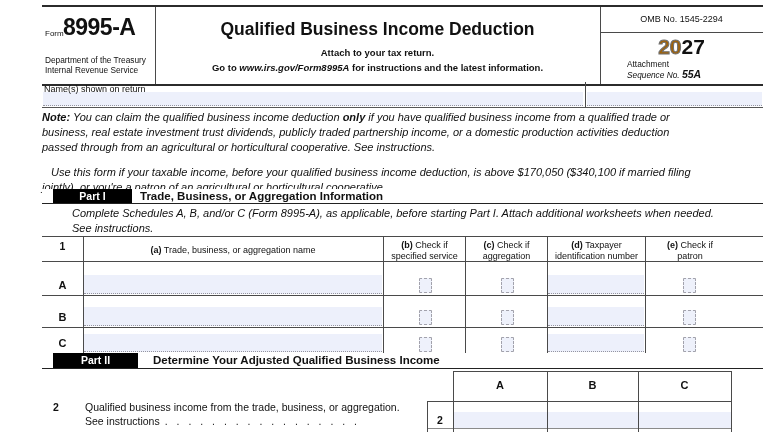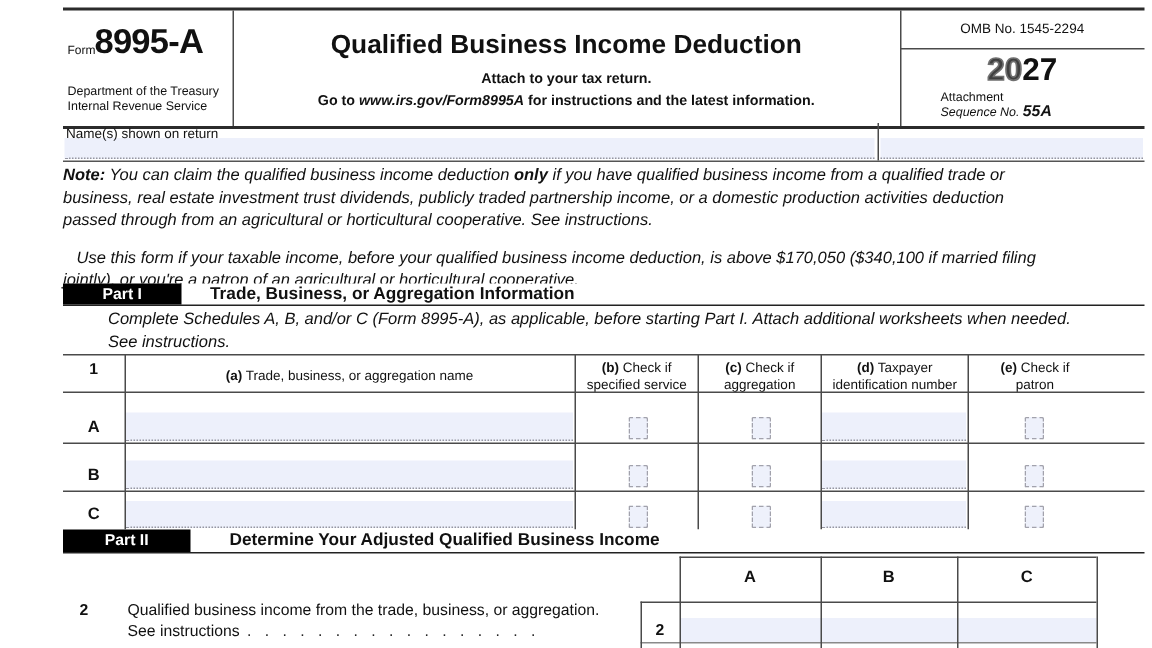--- a/index.html
+++ b/index.html
@@ -10,22 +10,22 @@
   }
   .abs{position:absolute;}
   .hl{position:absolute;height:1px;background:#4a4a4a;}
   .vl{position:absolute;width:1px;background:#4a4a4a;}
   .field{position:absolute;background:#edf0fb;border-bottom:1px dotted #9595a0;}
   .cb{position:absolute;width:11px;height:13px;background:#eef1fb;border:1px dashed #a2a2ac;border-radius:1px;}
   .b{font-weight:bold;}
   .it{font-style:italic;}
   .ctr{text-align:center;}
   .bar{position:absolute;background:#ffffff;border-bottom:1.5px solid #222;}
-  .barbox{position:absolute;background:#000;color:#fff;font-weight:bold;text-align:center;}
-  .year-hollow{color:#404040;-webkit-text-stroke:1.1px #707070;}
+  .barbox{position:absolute;background:#000;color:#fff;font-weight:bold;text-align:center;margin-left:11px;}
+  .year-hollow{color:#a16207;-webkit-text-stroke:1.1px #707070;}
   .para{position:absolute;font-style:italic;font-size:11px;line-height:15px;}
   .hdr9{font-size:9px;line-height:10.5px;}
   .dots{word-spacing:6px;margin-left:5px;color:#222;}
 </style>
 </head>
 <body>
 
 <div class="abs" style="left:42px;top:5px;width:721px;height:77px;border-top:2px solid #2b2b2b;border-bottom:2px solid #2b2b2b;">
   <div class="vl" style="left:113px;top:0;height:77px;"></div>
   <div class="vl" style="left:558px;top:0;height:77px;"></div>

